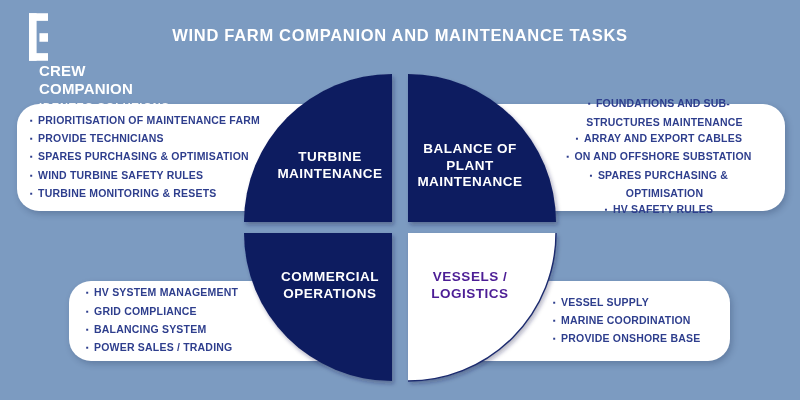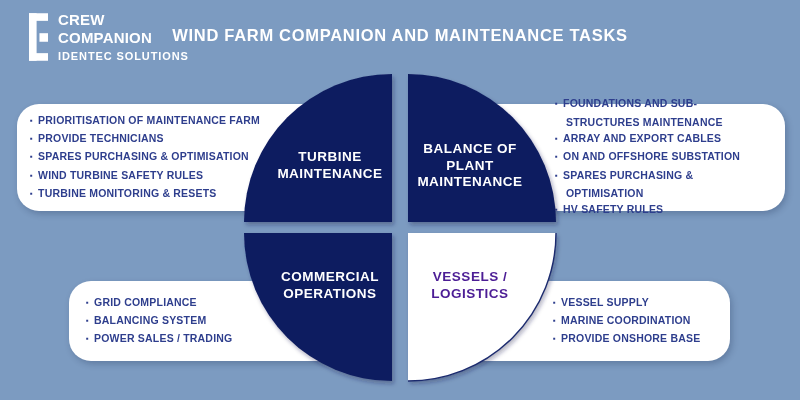--- a/index.html
+++ b/index.html
@@ -6,21 +6,21 @@
   body{
     width:800px;height:400px;
     font-family:"Liberation Sans",sans-serif;
     position:relative;overflow:hidden;
   }
   .canvas{
     position:absolute;inset:0;width:800px;height:400px;
     background:#7C9BC1;
   }
   
-  .logo{position:absolute;left:29px;top:11px;display:flex;}
+  .logo{position:absolute;left:29px;top:11px;display:flex;flex-direction:column;}
   .logo-mark{width:19px;height:50px;margin-top:1px;}
   .logo-text{margin-left:10px;color:#ffffff;}
   .logo-line{font-size:15px;font-weight:700;line-height:17.5px;letter-spacing:0.2px;}
   .logo-sub{font-size:11px;font-weight:700;letter-spacing:0.9px;margin-top:4px;}
   
   .title{
     position:absolute;left:0;top:26px;width:800px;text-align:center;
     color:#ffffff;font-size:16.5px;font-weight:800;letter-spacing:0.7px;
   }
   
@@ -34,21 +34,21 @@
   .box-tr{left:460px;top:104px;width:325px;height:107px;padding-left:95px;padding-right:14px;}
   .box-bl{left:69px;top:281px;width:271px;height:80px;padding-left:17px;}
   .box-br{left:460px;top:281px;width:270px;height:80px;padding-left:93px;}
   ul.task-list{
     margin:0;padding:0;list-style:none;
     color:#2E3E8D;font-size:10.5px;font-weight:700;letter-spacing:0.2px;
     line-height:16.3px;
   }
   ul.task-list li{padding-left:11px;text-indent:-11px;}
   ul.task-list li::before{content:"\25AA";font-size:8px;margin-right:5px;position:relative;top:-1px;}
-  .box-tr ul.task-list{max-width:208px;}
+  .box-tr ul.task-list{max-width:208px;text-align:center;}
   
   .pie{position:absolute;inset:0;z-index:2;pointer-events:none;}
   
   .quad-label{
     position:absolute;width:200px;text-align:center;z-index:3;
     font-size:13.5px;font-weight:700;letter-spacing:0.5px;line-height:16.5px;
     color:#ffffff;white-space:pre-line;
   }
   .ql-tl{left:230px;top:149px;}
   .ql-tr{left:370px;top:141px;}
@@ -89,20 +89,21 @@
     <ul class="task-list">
         <li>FOUNDATIONS AND SUB-STRUCTURES MAINTENANCE</li>
         <li>ARRAY AND EXPORT CABLES</li>
         <li>ON AND OFFSHORE SUBSTATION</li>
         <li>SPARES PURCHASING &amp; OPTIMISATION</li>
         <li>HV SAFETY RULES</li>
       </ul>
   </div>
   <div class="task-box box-bl">
     <ul class="task-list">
+        <li>HV SYSTEM MANAGEMENT</li>
         <li>GRID COMPLIANCE</li>
         <li>BALANCING SYSTEM</li>
         <li>POWER SALES / TRADING</li>
       </ul>
   </div>
   <div class="task-box box-br">
     <ul class="task-list">
         <li>VESSEL SUPPLY</li>
         <li>MARINE COORDINATION</li>
         <li>PROVIDE ONSHORE BASE</li>

